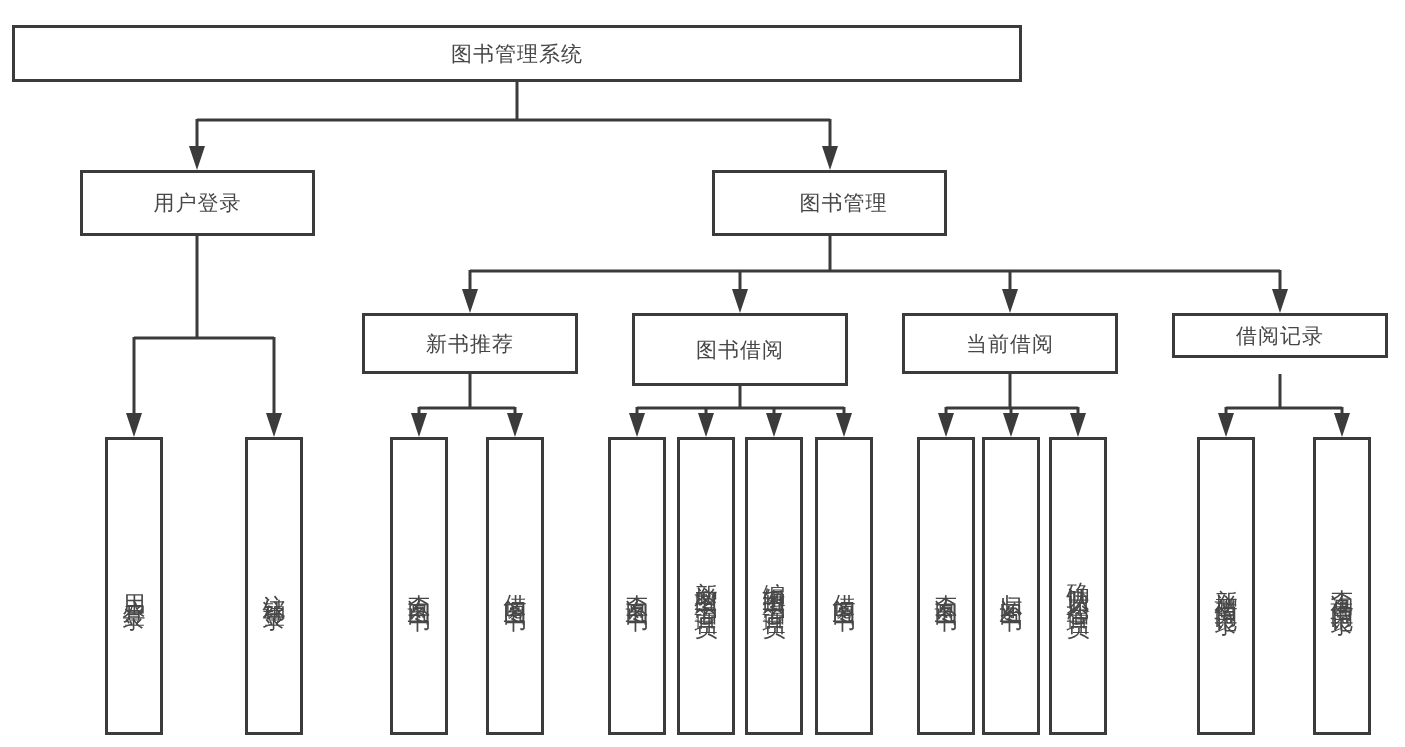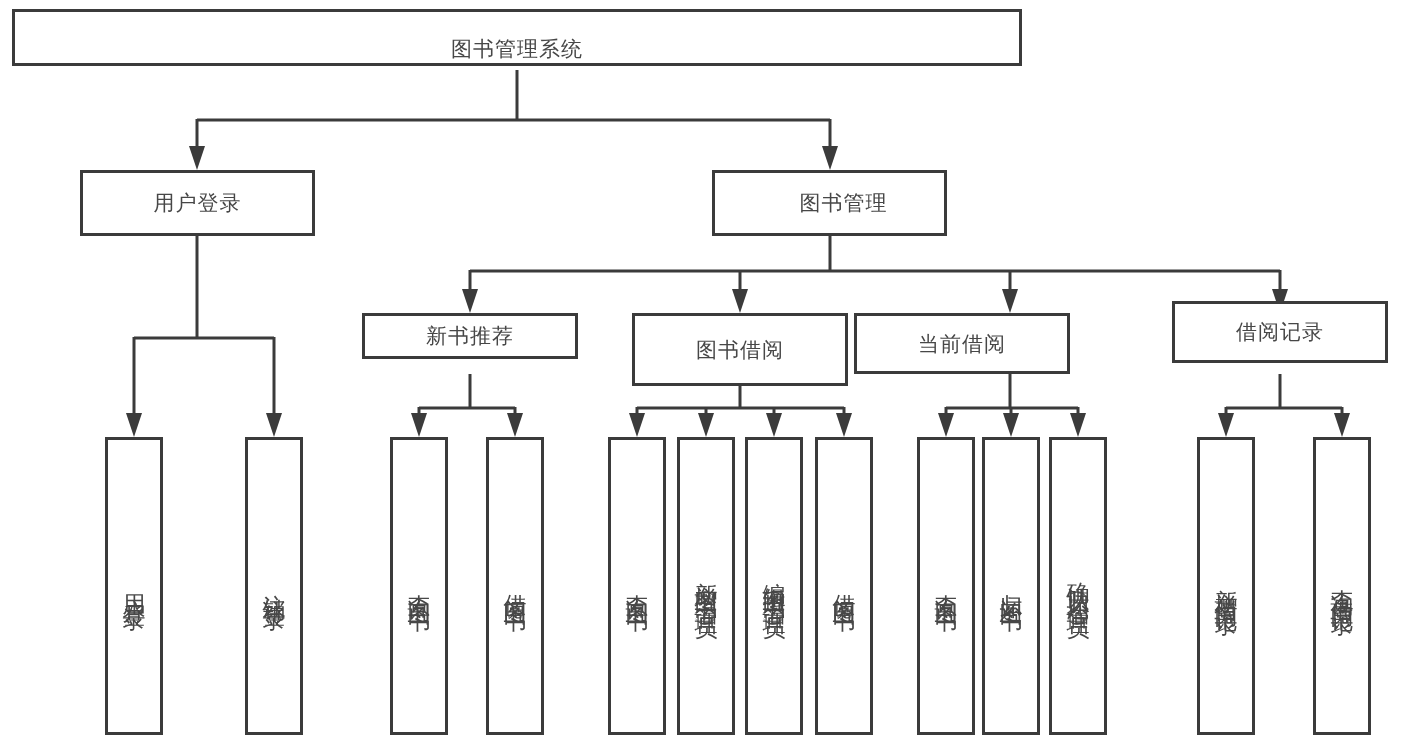--- a/index.html
+++ b/index.html
@@ -105,41 +105,41 @@
       <path d="M766 413 L782 413 L774 437 Z"></path>
       <path d="M836 413 L852 413 L844 437 Z"></path>
       <path d="M938 413 L954 413 L946 437 Z"></path>
       <path d="M1003 413 L1019 413 L1011 437 Z"></path>
       <path d="M1070 413 L1086 413 L1078 437 Z"></path>
       <path d="M1218 413 L1234 413 L1226 437 Z"></path>
       <path d="M1334 413 L1350 413 L1342 437 Z"></path>
     </g>
   </svg>
 
-  <div class="box" style="left:12px; top:9px; width:1010px; height:57px;align-items:flex-end;">
+  <div class="box" style="left:12px; top:25px; width:1010px; height:57px;">
     <span class="root-label">图书管理系统</span>
   </div>
 
   <div class="box" style="left:80px; top:170px; width:235px; height:66px;">
     <span class="hlabel">用户登录</span>
   </div>
   <div class="box" style="left:712px; top:170px; width:235px; height:66px;padding-left:28px;">
     <span class="hlabel">图书管理</span>
   </div>
 
-  <div class="box" style="left:362px; top:313px; width:216px; height:46px;font-family:Liberation Mono, monospace;">
+  <div class="box" style="left:362px; top:313px; width:216px; height:61px;font-family:Liberation Mono, monospace;">
     <span class="hlabel">新书推荐</span>
   </div>
   <div class="box" style="left:632px; top:313px; width:216px; height:73px;">
     <span class="hlabel">图书借阅</span>
   </div>
-  <div class="box" style="left:854px; top:313px; width:216px; height:61px;">
+  <div class="box" style="left:902px; top:313px; width:216px; height:61px;">
     <span class="hlabel">当前借阅</span>
   </div>
-  <div class="box" style="left:1172px; top:301px; width:216px; height:62px;">
+  <div class="box" style="left:1172px; top:313px; width:216px; height:45px;">
     <span class="hlabel">借阅记录</span>
   </div>
 
   <div class="box leaf" style="left:105px; top:437px; width:58px; height:298px;">
     <span class="vlabel">用户登录</span>
   </div>
   <div class="box leaf" style="left:245px; top:437px; width:58px; height:298px;">
     <span class="vlabel">注销登录</span>
   </div>
 

